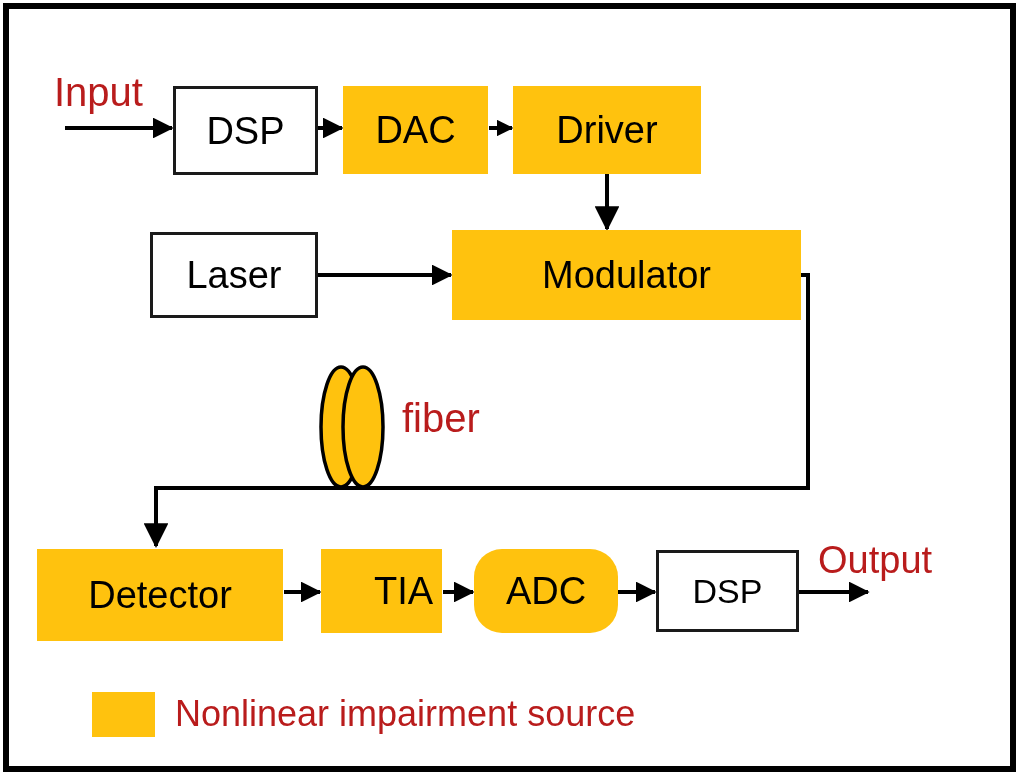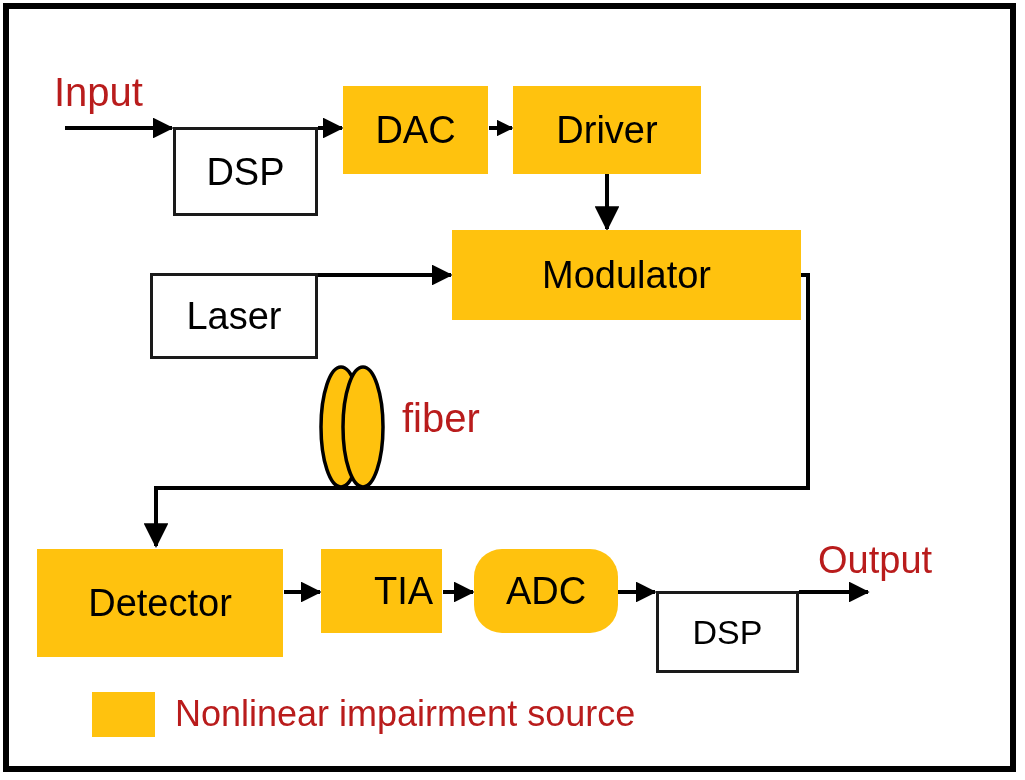--- a/index.html
+++ b/index.html
@@ -46,21 +46,20 @@
     white-space: nowrap;
   }
   .node.filled {
     background: #FFC20E;
     border: none;
     justify-content: center;
   }
   .node.outlined {
     background: #ffffff;
     border: 3px solid #1a1a1a;
-    margin-top: 41px;
   }
   .node span {
     display: block;
   }
   .free-label {
     position: absolute;
     color: #b91c1c;
     white-space: nowrap;
     line-height: 1;
   }
@@ -133,21 +132,21 @@
   </div>
 
   <div class="node outlined" style="left:150px; top:232px; width:168px; height:86px; font-size:38px;">
     <span>Laser</span>
   </div>
 
   <div class="node filled" style="left:452px; top:230px; width:349px; height:90px; font-size:38px;">
     <span>Modulator</span>
   </div>
 
-  <div class="node filled" style="left:37px; top:549px; width:246px; height:108px; font-size:38px;">
+  <div class="node filled" style="left:37px; top:549px; width:246px; height:92px; font-size:38px;">
     <span>Detector</span>
   </div>
 
   <div class="node filled" style="left:321px; top:549px; width:121px; height:84px; font-size:38px;padding-left:44px;">
     <span>TIA</span>
   </div>
 
   <div class="node filled" style="left:474px; top:549px; width:144px; height:84px; font-size:38px;border-radius:28px;">
     <span>ADC</span>
   </div>

